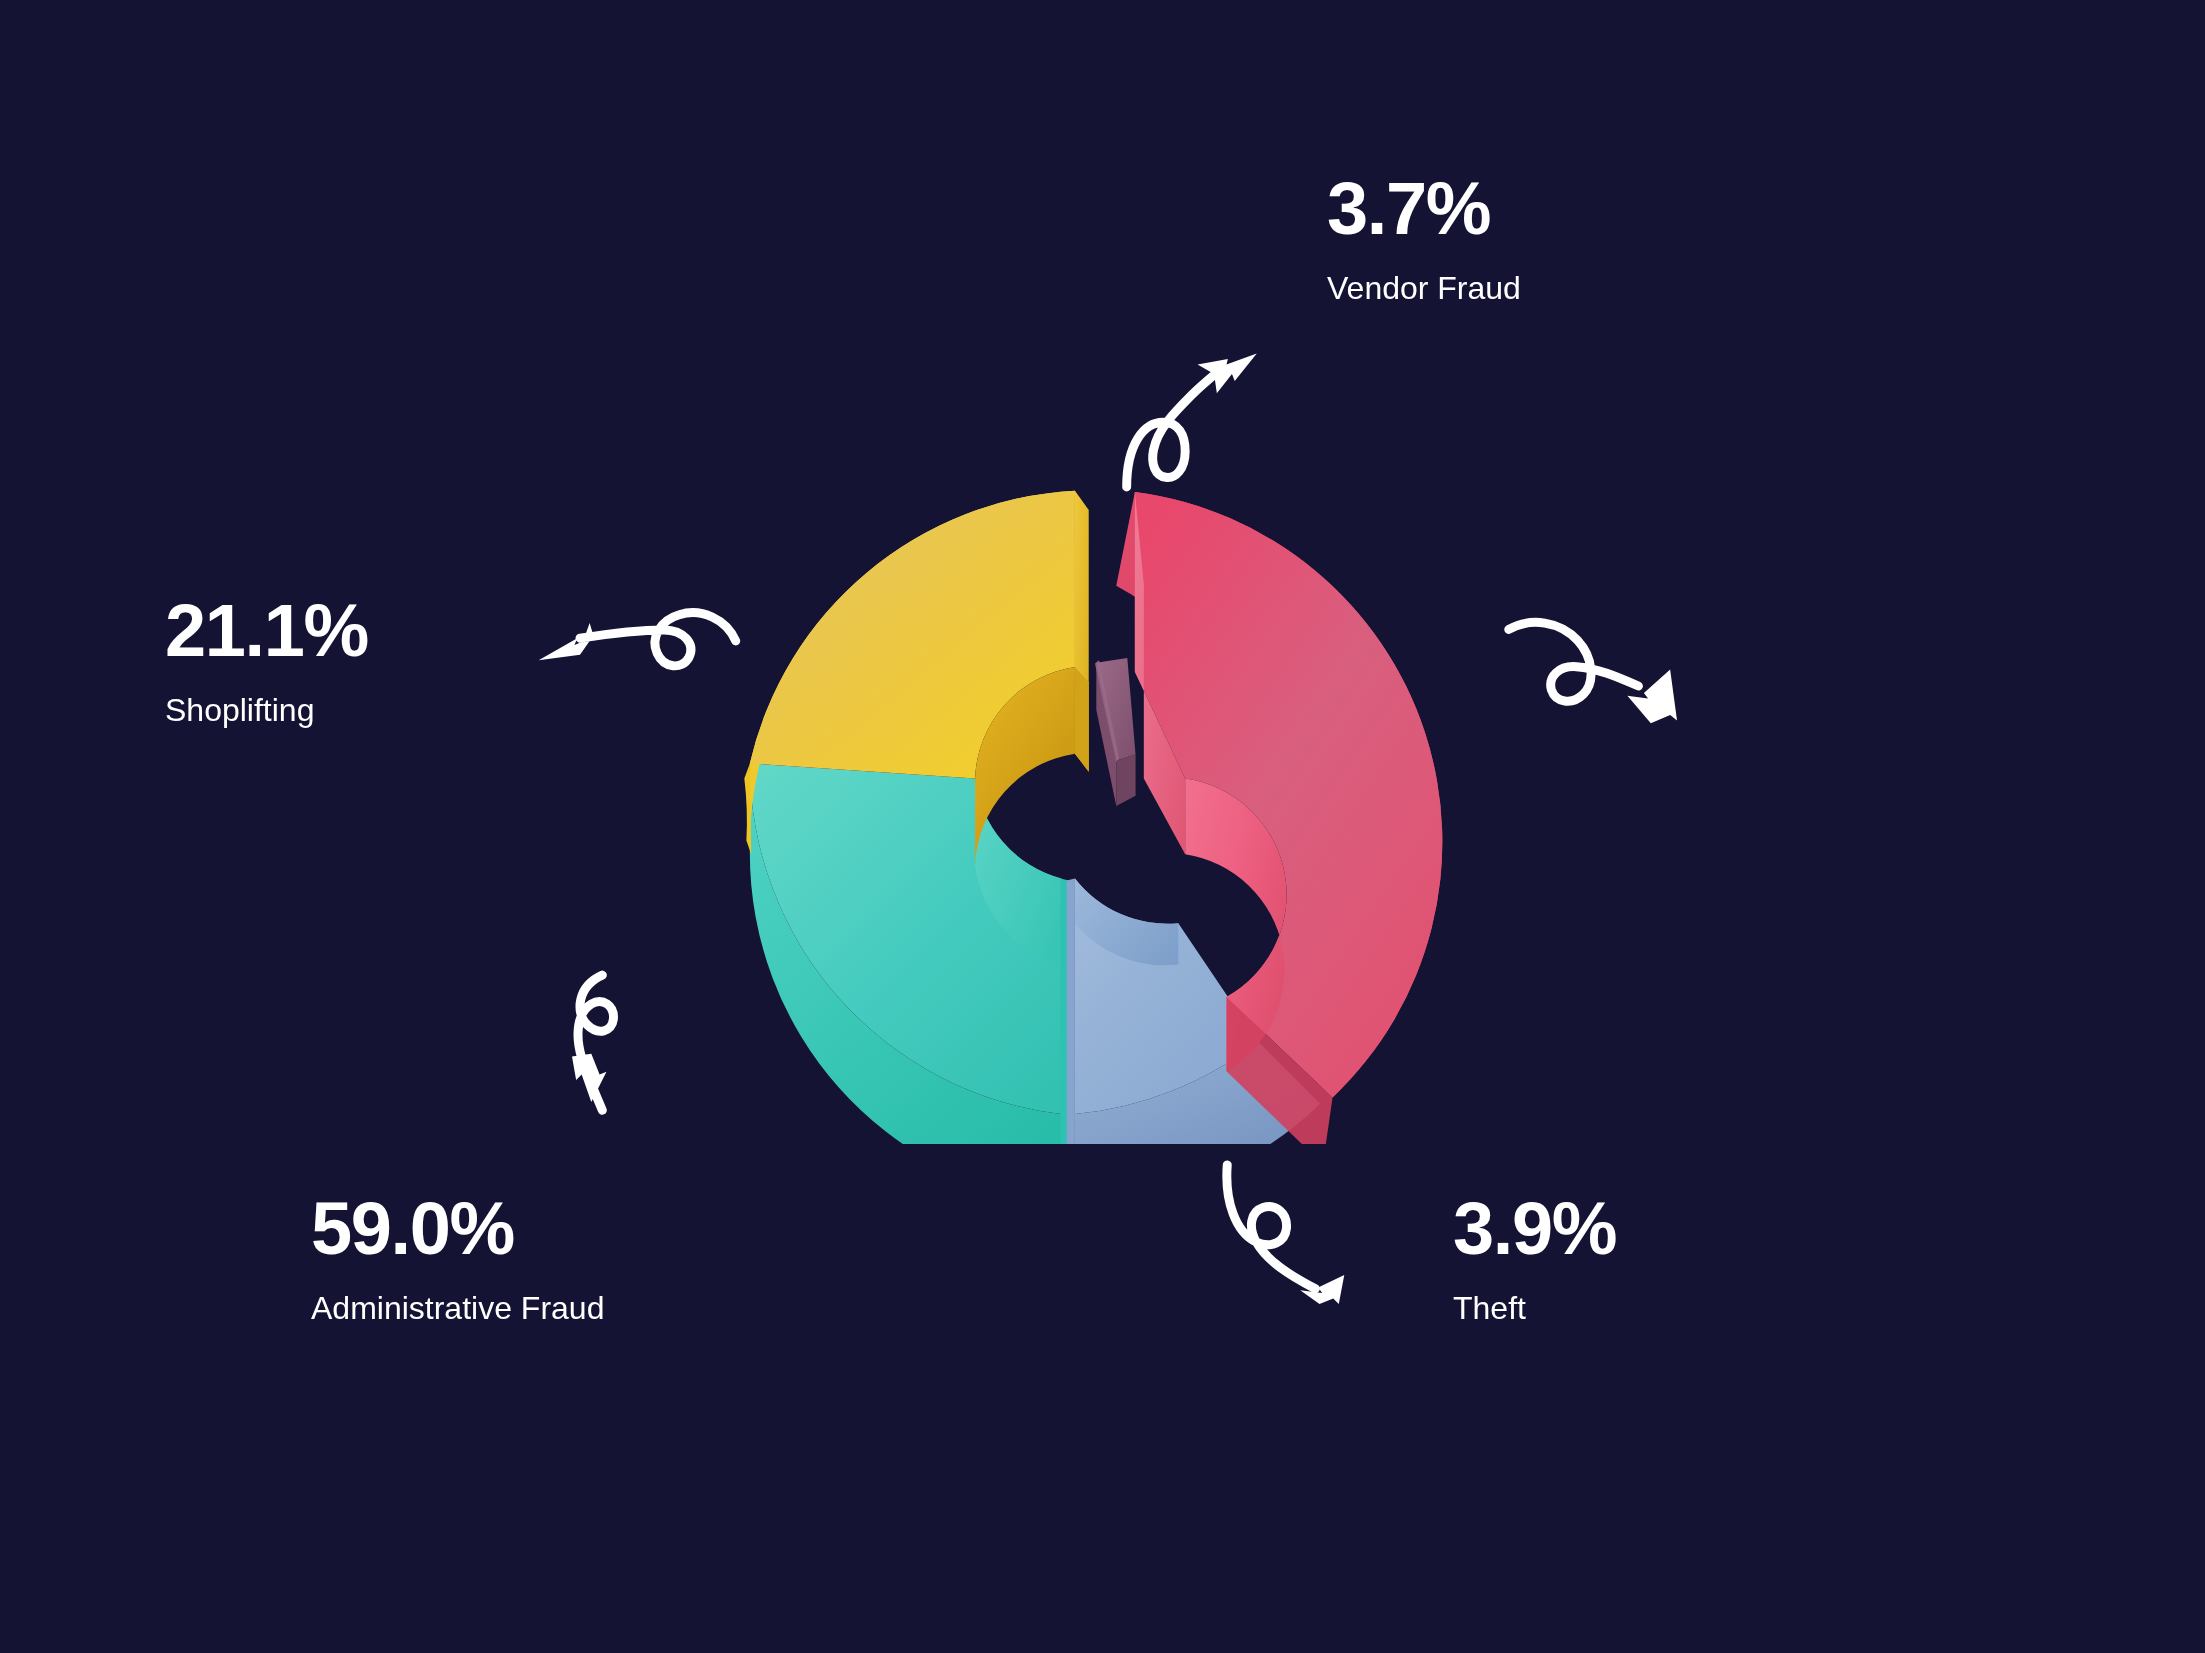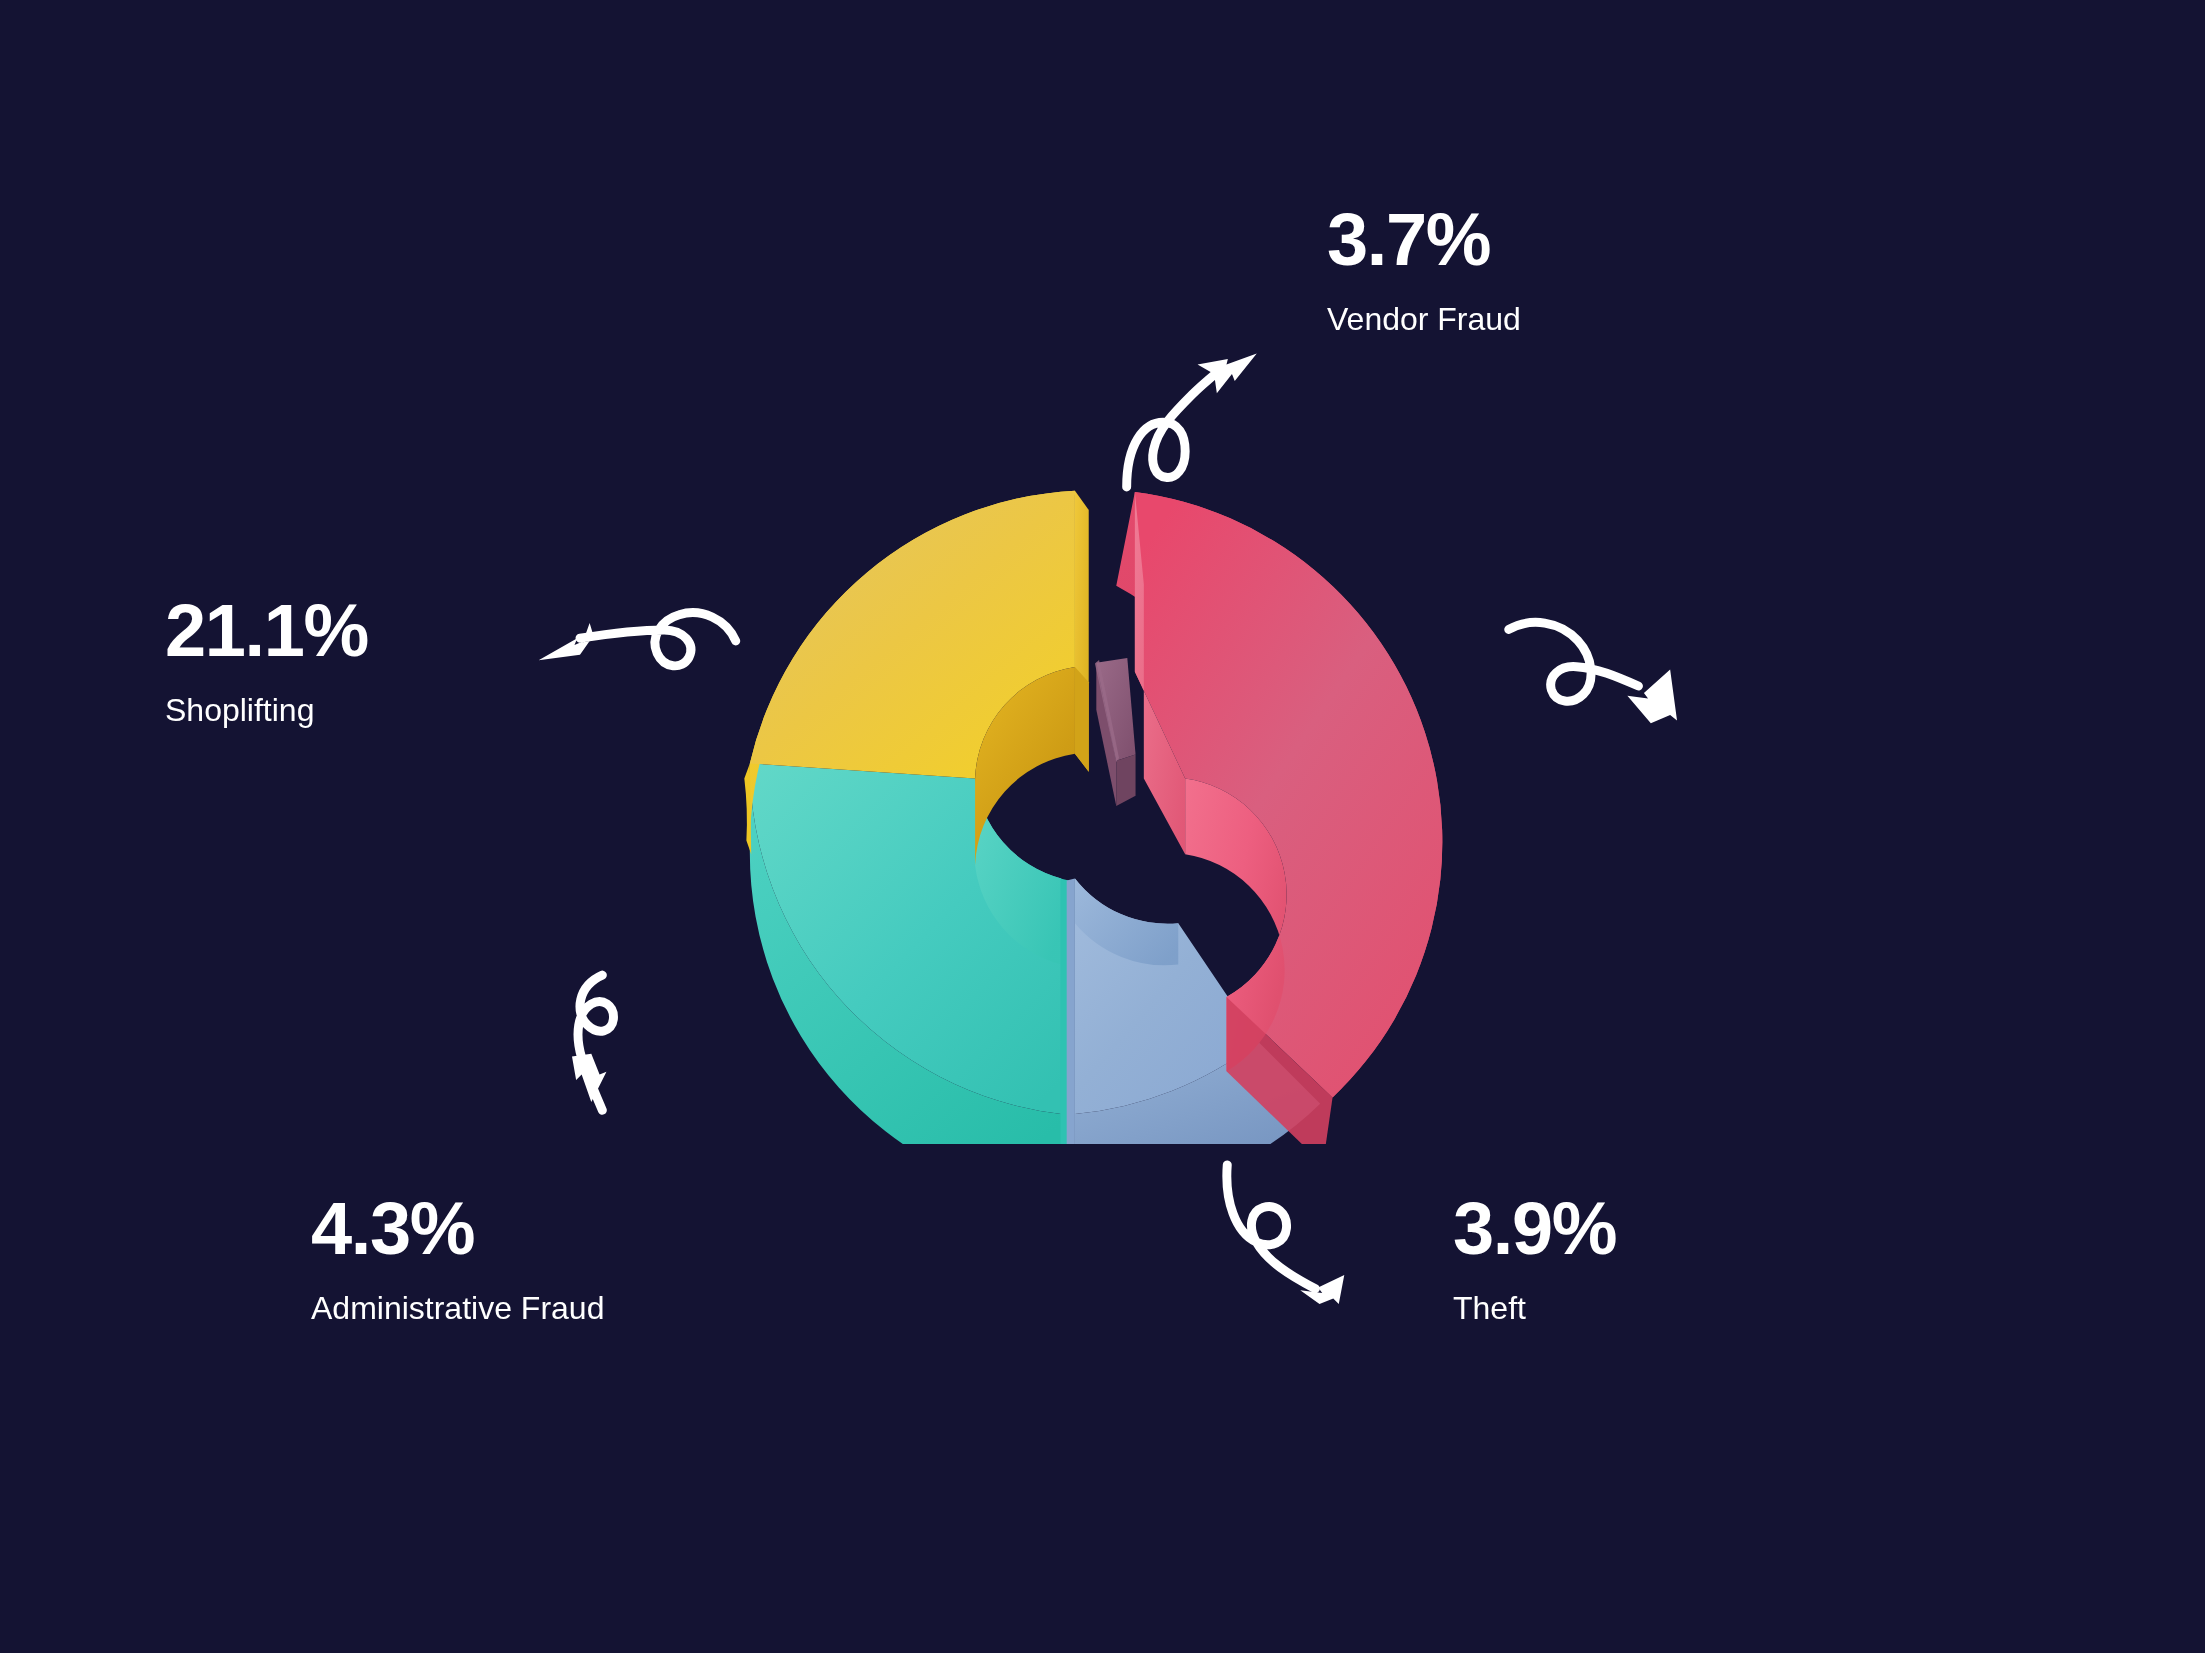--- a/index.html
+++ b/index.html
@@ -15,21 +15,21 @@
   
   .label{position:absolute;color:#ffffff;}
   .label .pct{
     font-size:74px;font-weight:bold;line-height:1.0;
     letter-spacing:-1.4px;white-space:nowrap;
   }
   .label .name{
     font-size:32px;font-weight:normal;line-height:1.0;
     margin-top:26px;white-space:nowrap;
   }
-  .lbl-vendor{left:1327px;top:203px;}
+  .lbl-vendor{left:1327px;top:172px;}
   .lbl-internal{left:1609px;top:765px;}
   .lbl-unknown{left:1453px;top:1192px;}
   .lbl-admin{left:311px;top:1192px;}
   .lbl-shop{left:165px;top:594px;}
 
   
   .arrow{position:absolute;}
   .arrow svg{display:block;overflow:visible;}
 
   .arr-vendor{left:1123px;top:341px;width:145px;height:148px;}
@@ -261,21 +261,21 @@
     <div class="name">Vendor Fraud</div>
   </div>
 
 
   <div class="label lbl-unknown">
     <div class="pct">3.9%</div>
     <div class="name">Theft</div>
   </div>
 
   <div class="label lbl-admin">
-    <div class="pct">4.3%</div>
+    <div class="pct">59.0%</div>
     <div class="name">Administrative Fraud</div>
   </div>
 
   <div class="label lbl-shop">
     <div class="pct">21.1%</div>
     <div class="name">Shoplifting</div>
   </div>
 
 </div>
 

